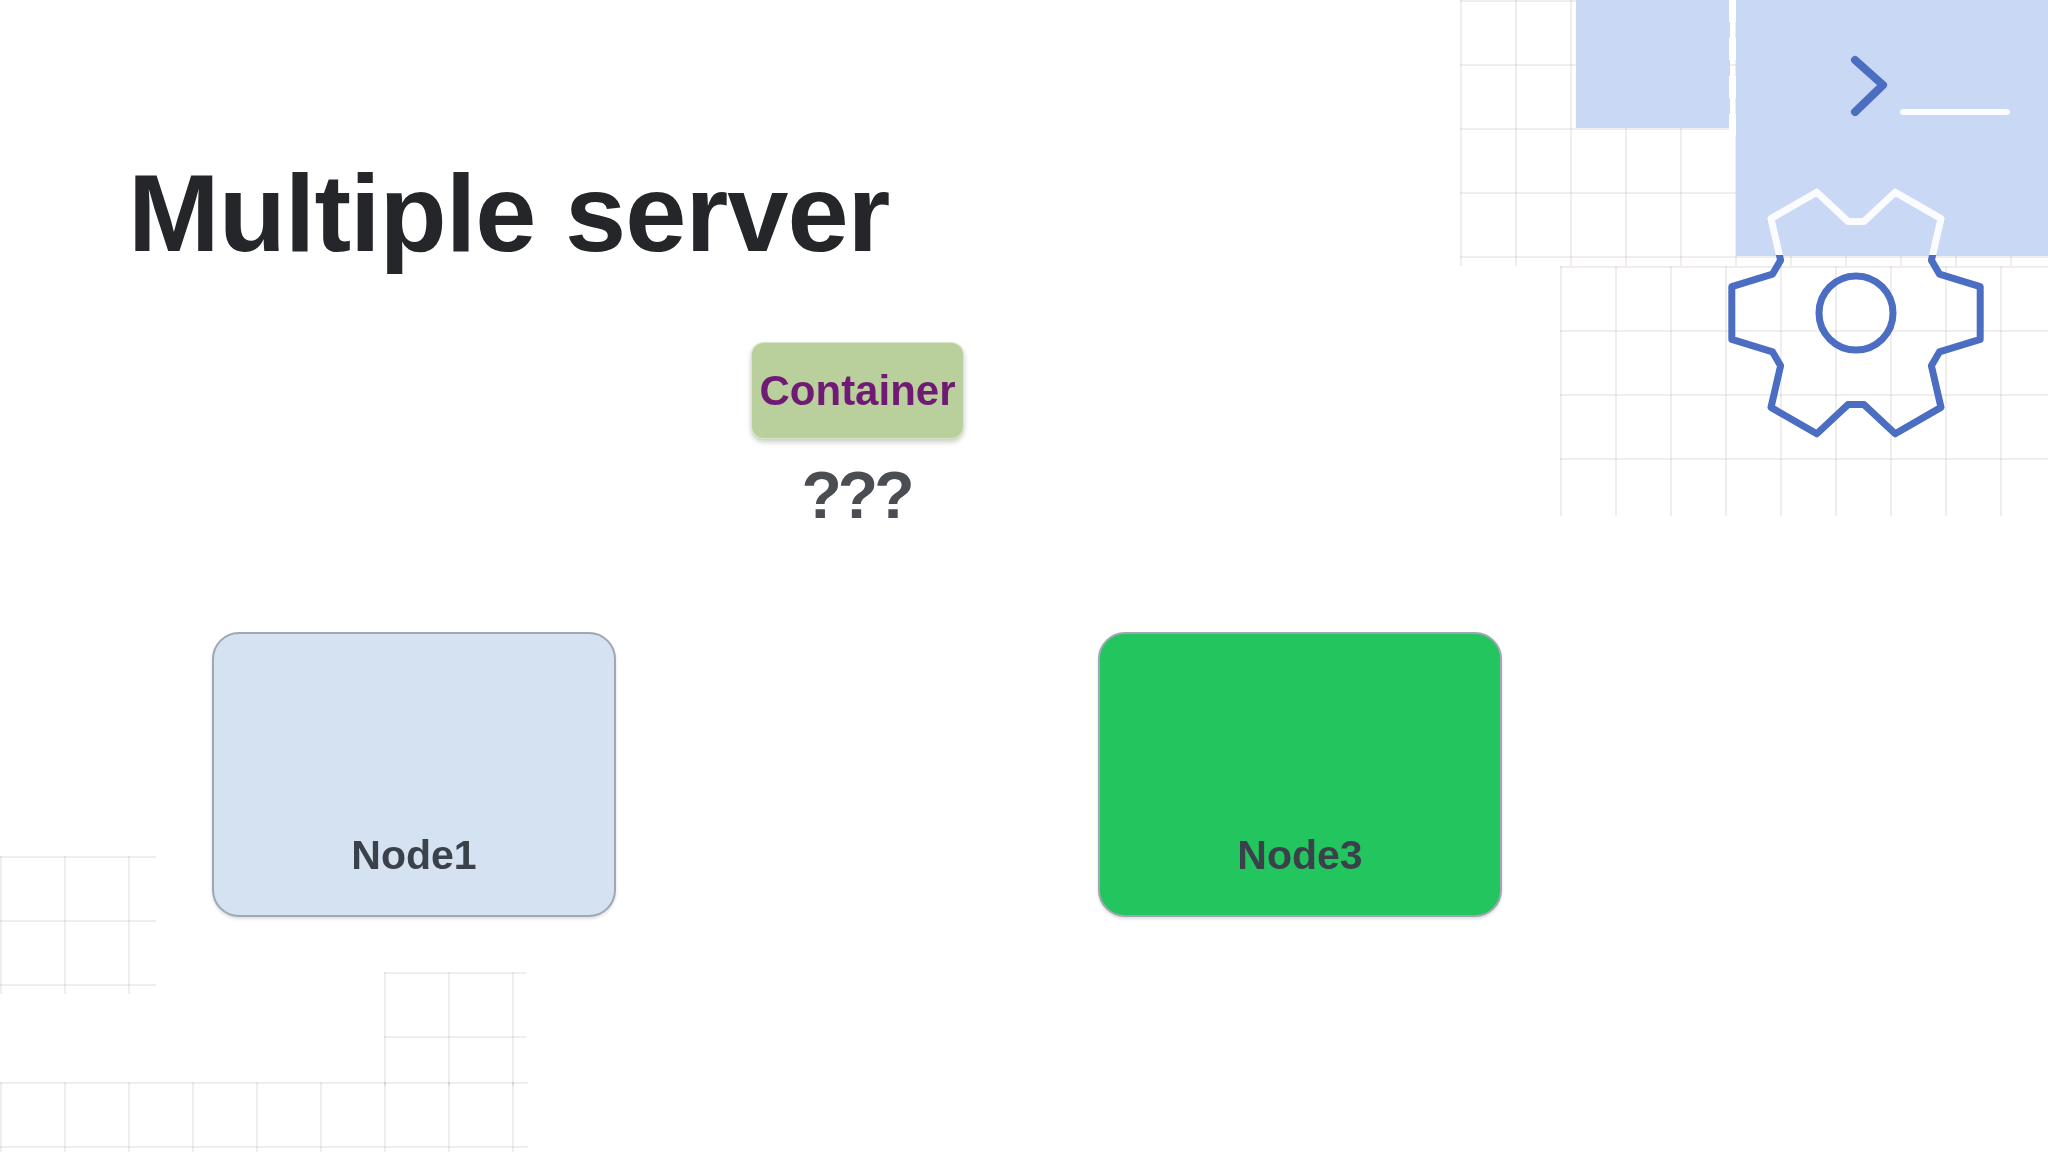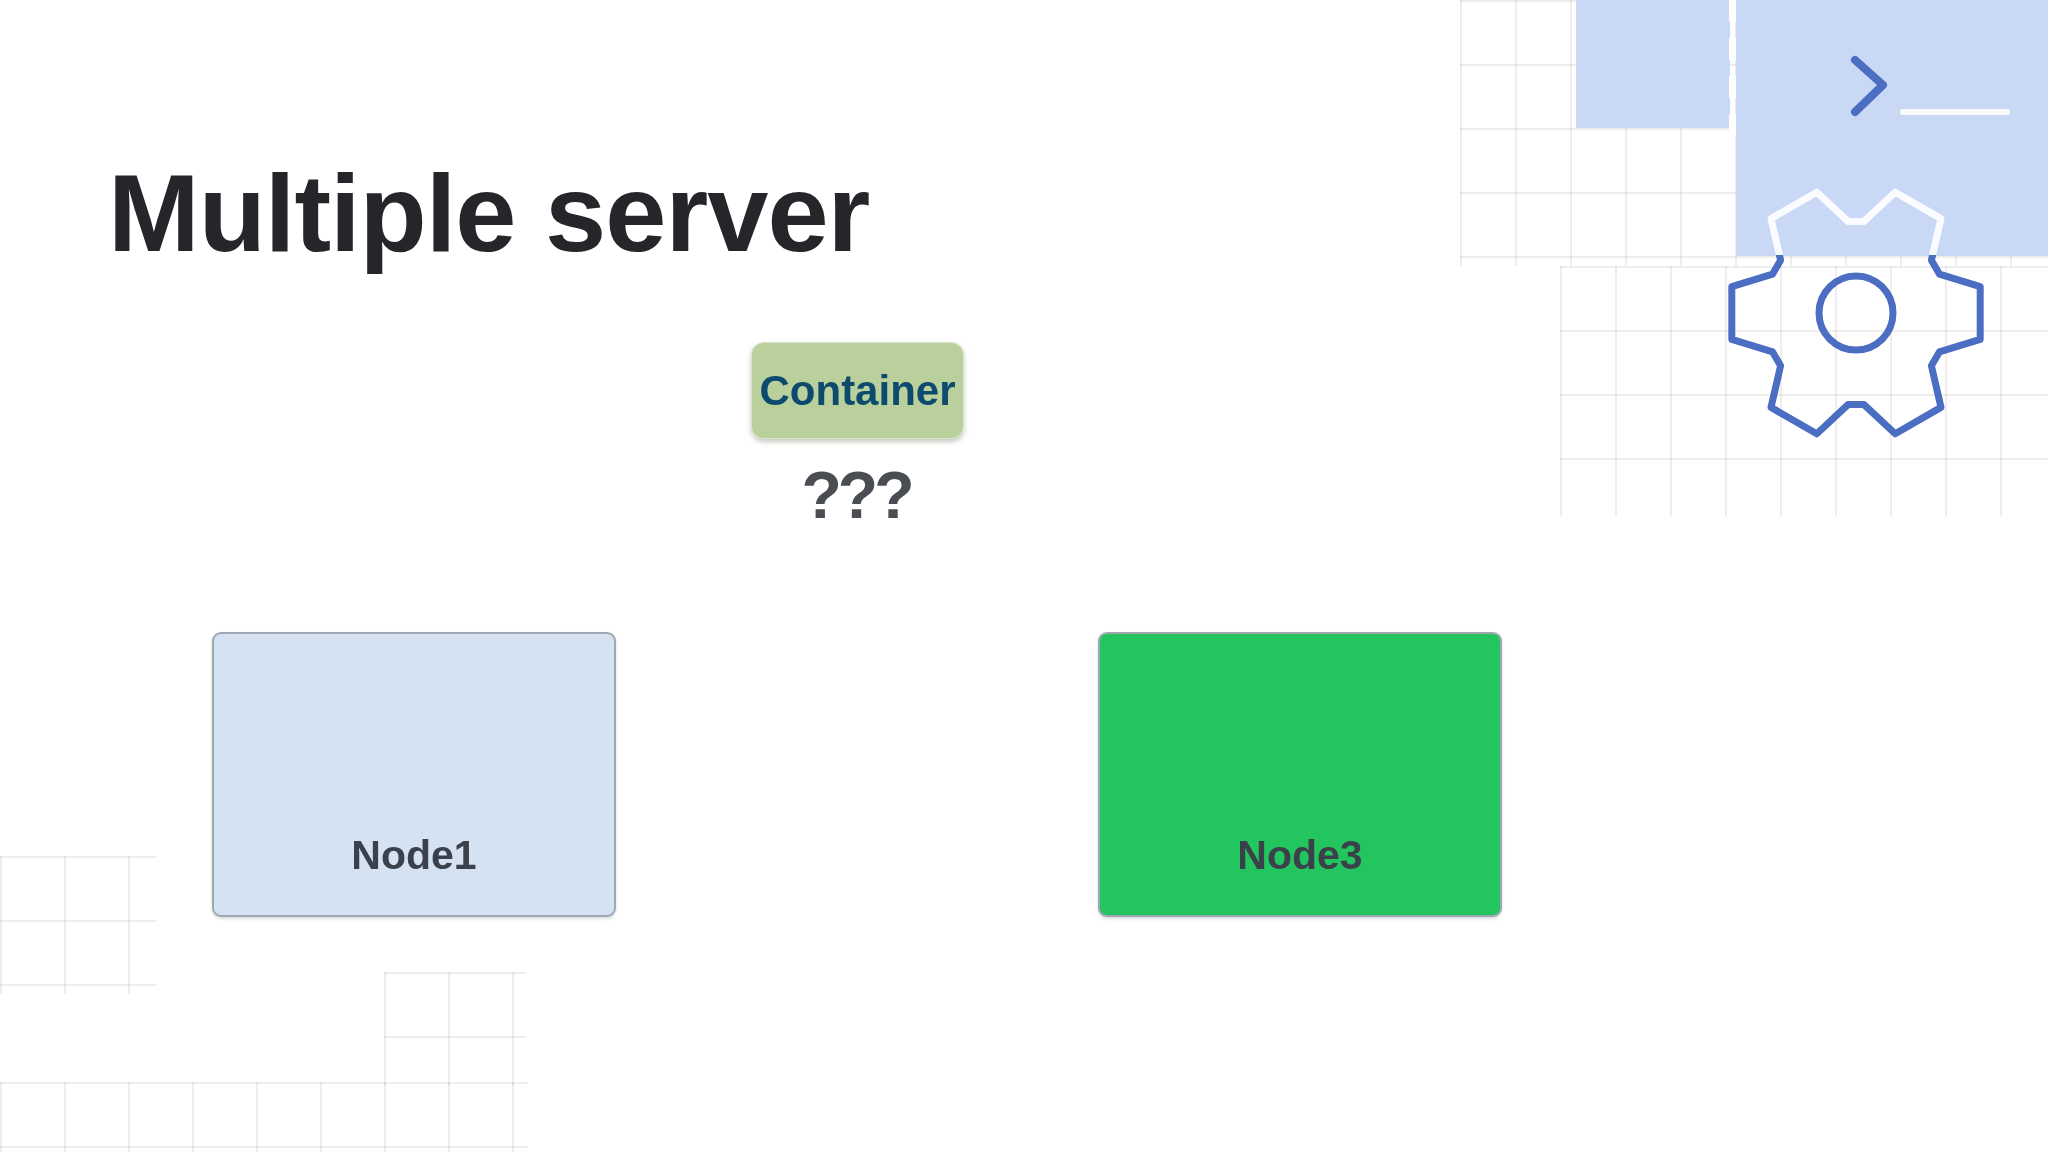--- a/index.html
+++ b/index.html
@@ -28,40 +28,40 @@
   #dashed-divider{
     position:absolute;z-index:2;left:1729px;top:0;width:7px;height:146px;
     background:repeating-linear-gradient(to bottom,#ffffff 0 22px,transparent 22px 38px);
   }
   #terminal-icon{position:absolute;z-index:3;left:1845px;top:50px;}
   .gear-svg{position:absolute;z-index:3;left:1721px;top:178px;width:270px;height:270px;}
   #gear-white{clip-path:inset(0 0 193px 0);}
   #gear-blue{clip-path:inset(77px 0 0 0);}
   
   #slide-title{
-    position:absolute;z-index:5;left:108px;top:84px;
+    position:absolute;z-index:5;left:128px;top:84px;
     font-size:110px;font-weight:bold;letter-spacing:-1px;color:#242629;
     line-height:1.0;white-space:nowrap;
   }
   
   #container-box{
     position:absolute;z-index:5;left:751px;top:342px;width:211px;height:95px;
     border-radius:13px;border:1px solid rgba(255,255,255,0.45);
     box-shadow:0 3px 5px rgba(90,110,80,0.35);
     display:flex;align-items:center;justify-content:center;
   }
-  #container-box .lbl{font-size:42px;font-weight:bold;color:#0c4a6e;}
+  #container-box .lbl{font-size:42px;font-weight:bold;color:#701a75;}
   #question-marks{
     position:absolute;z-index:5;left:736px;top:462px;width:240px;
     text-align:center;font-size:66px;font-weight:600;letter-spacing:-4px;
     color:#4a4d52;line-height:1.0;
   }
   .node-box{
     position:absolute;z-index:5;top:632px;width:400px;height:281px;
-    border-radius:9px;border:2px solid #9fa8b2;
+    border-radius:27px;border:2px solid #9fa8b2;
     box-shadow:0 2px 3px rgba(60,70,80,0.18);
   }
   #node-1{left:212px;}
   #node-2{left:655px;}
   #node-3{left:1098px;}
   .node-box .lbl{
     position:absolute;left:0;right:0;bottom:36px;text-align:center;
     font-size:41px;font-weight:bold;color:#3a414b;
   }
 </style>

